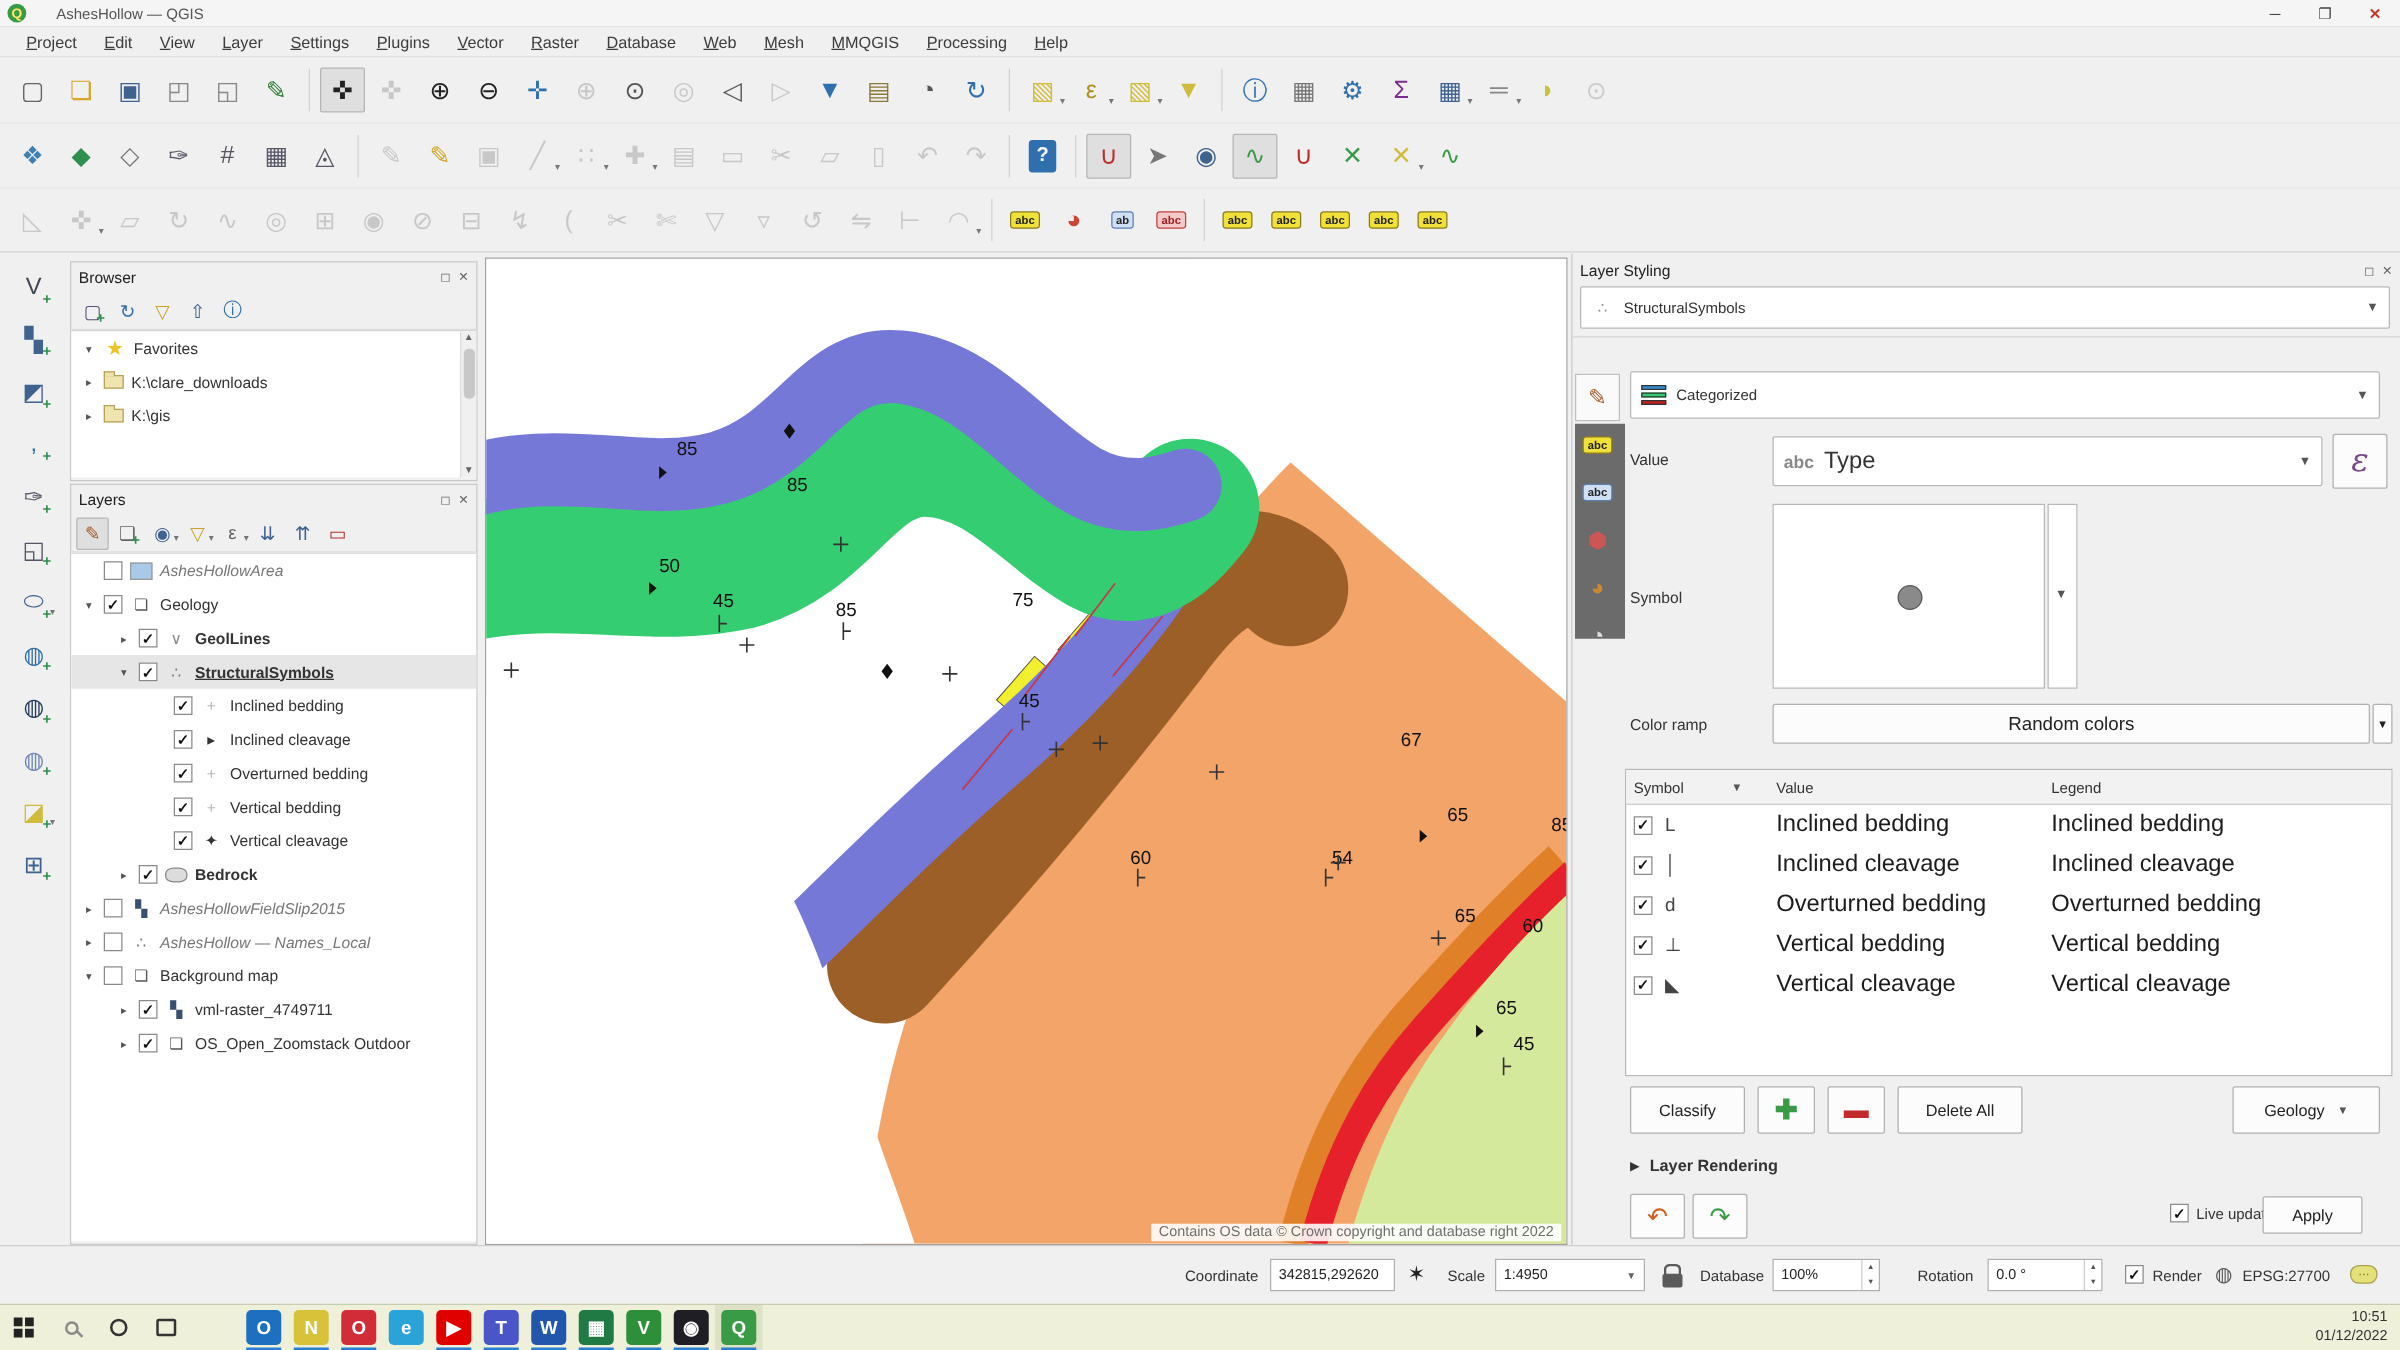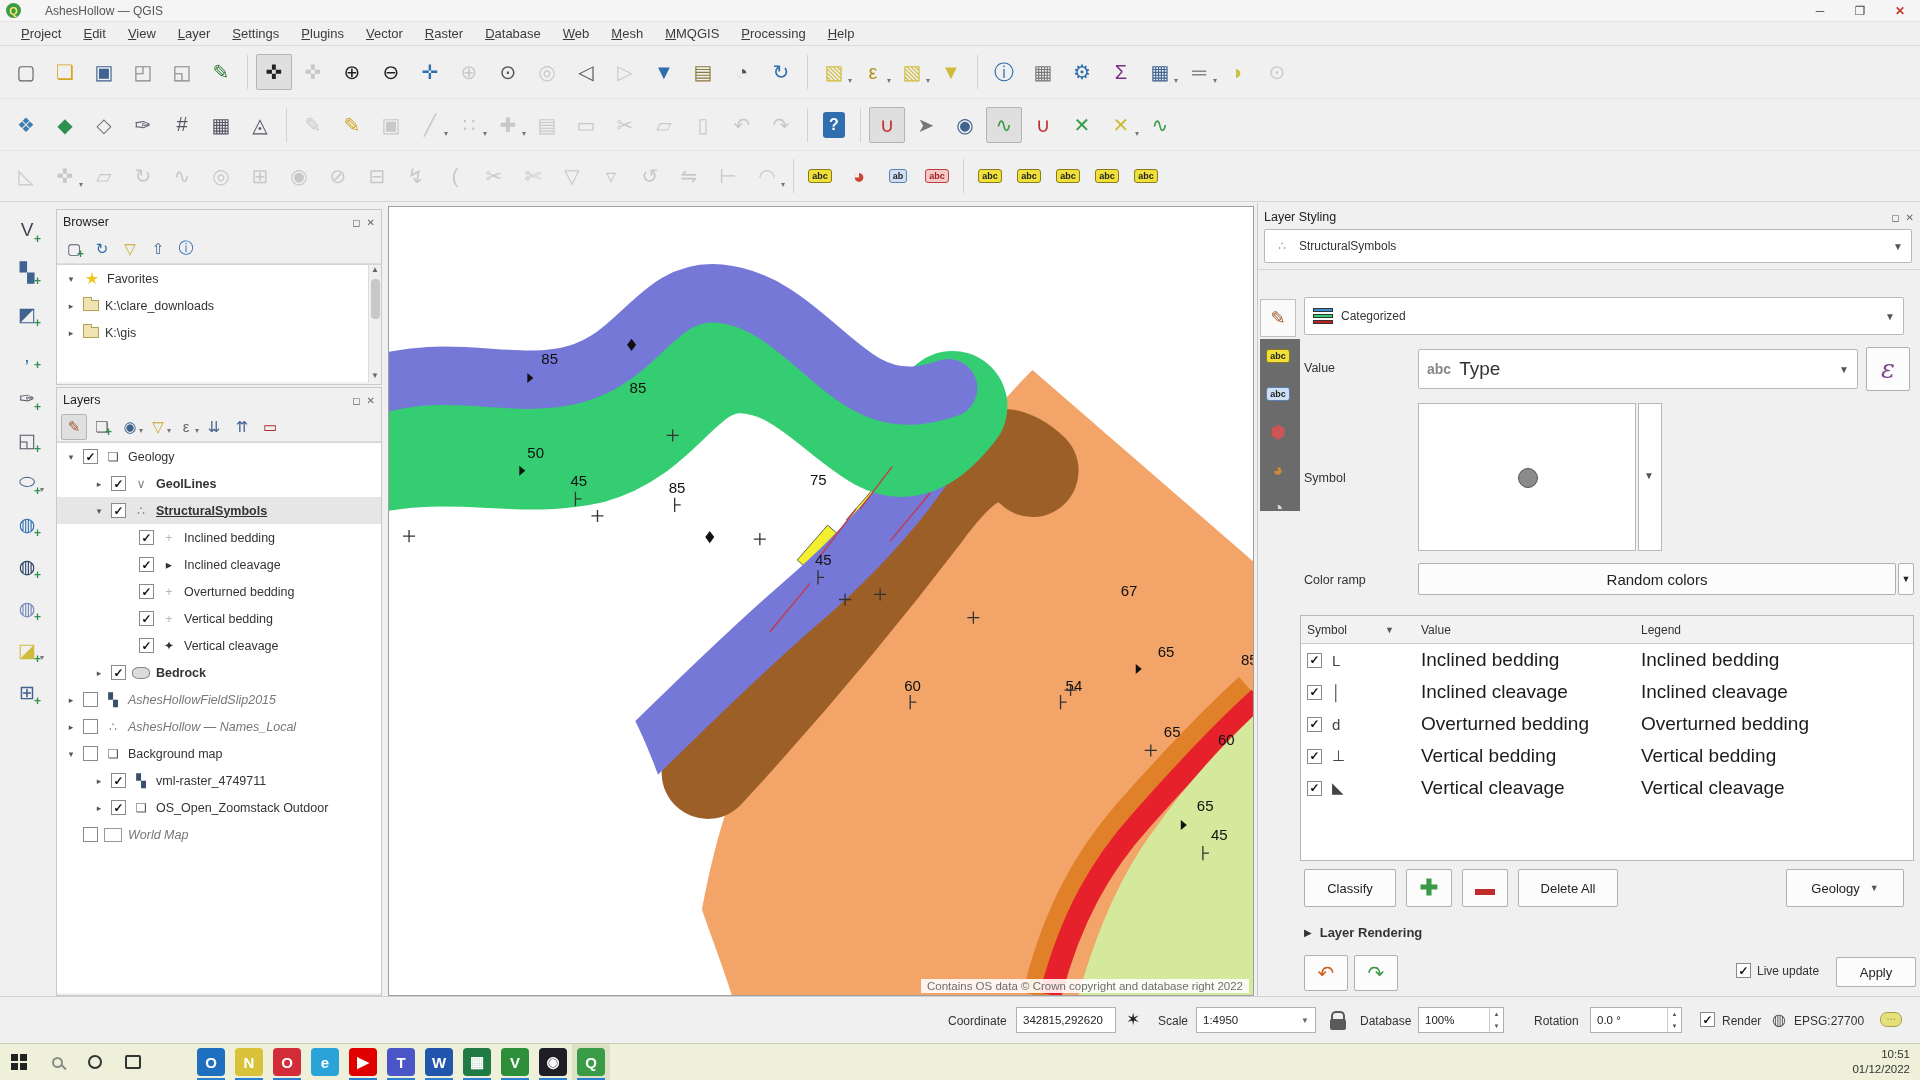--- a/index.html
+++ b/index.html
@@ -604,20 +604,26 @@
       </span>
       <span class="tbtn">
         <span style="color: rgb(63, 98, 143);">⇈</span>
       </span>
       <span class="tbtn">
         <span style="color: rgb(176, 48, 48);">▭</span>
       </span>
     </div>
   <div class="treewrap" id="layerstree" style="height:551px;">
       <div class="trow" style="padding-left: 8px;">
+        <span class="exp"></span>
+        <span class="cb"></span>
+        <span class="swatch" style="background: rgb(170, 200, 232);"></span>
+        <span class="lbl it">AshesHollowArea</span>
+      </div>
+      <div class="trow" style="padding-left: 8px;">
         <span class="exp">▾</span>
         <span class="cb on">✓</span>
         <span class="micon" style="color: rgb(85, 85, 85);">❏</span>
         <span class="lbl">Geology</span>
       </div>
       <div class="trow" style="padding-left: 36px;">
         <span class="exp">▸</span>
         <span class="cb on">✓</span>
         <span class="micon" style="color: rgb(136, 136, 136);">∨</span>
         <span class="lbl b">GeolLines</span>
@@ -686,26 +692,20 @@
         <span class="exp">▸</span>
         <span class="cb on">✓</span>
         <span class="micon" style="color: rgb(58, 79, 110);">▚</span>
         <span class="lbl">vml-raster_4749711</span>
       </div>
       <div class="trow" style="padding-left: 36px;">
         <span class="exp">▸</span>
         <span class="cb on">✓</span>
         <span class="micon" style="color: rgb(85, 85, 85);">❏</span>
         <span class="lbl">OS_Open_Zoomstack Outdoor</span>
-      </div>
-      <div class="trow" style="padding-left: 8px;">
-        <span class="exp"></span>
-        <span class="cb"></span>
-        <span class="swatch" style="background: rgb(255, 255, 255);"></span>
-        <span class="lbl it">World Map</span>
       </div>
     </div>
 </div>
 
 <div id="canvas">
   <svg viewBox="0 0 862 783" preserveAspectRatio="none">
     <rect x="0" y="0" width="862" height="783" fill="#ffffff"></rect>
 
     <path d="M300,783 L862,783 L862,352 L642,162 C 565,238 438,418 365,535 C 332,590 310,688 300,783 Z" fill="#f2a469"></path>
 
@@ -910,21 +910,21 @@
     <span style="color:#333; font-size:10px;">▶</span>
     <span style="font-weight:bold; font-size:13px;">Layer Rendering</span>
   </div>
 
   <div class="sbtn" style="left:46px; top:752px; width:44px; height:36px; color:#d06020; font-size:20px;">↶</div>
   <div class="sbtn" style="left:96px; top:752px; width:44px; height:36px; color:#3a9b46; font-size:20px;">↷</div>
   <div style="position:absolute; left:478px; top:760px; display:flex; align-items:center; gap:6px;">
     <span class="cb">✓</span>
     <span>Live update</span>
   </div>
-  <div class="sbtn" style="left:578px; top:754px; width:80px; height:30px;">Apply</div>
+  <div class="sbtn" style="left:552px; top:754px; width:80px; height:30px;">Apply</div>
 </div>
 
 <div id="statusbar">
   <span class="sflabel" style="left:948px;">Coordinate</span>
   <div class="sfield" style="left:1016px; width:100px;">342815,292620</div>
   <span style="position:absolute; left:1126px; top:12px; font-size:17px; color:#222;">✶</span>
   <span class="sflabel" style="left:1158px;">Scale</span>
   <div class="sfield" style="left:1196px; width:120px;">
     <span>1:4950</span>
     <span style="margin-left:auto; font-size:8px; color:#666;">▼</span>

